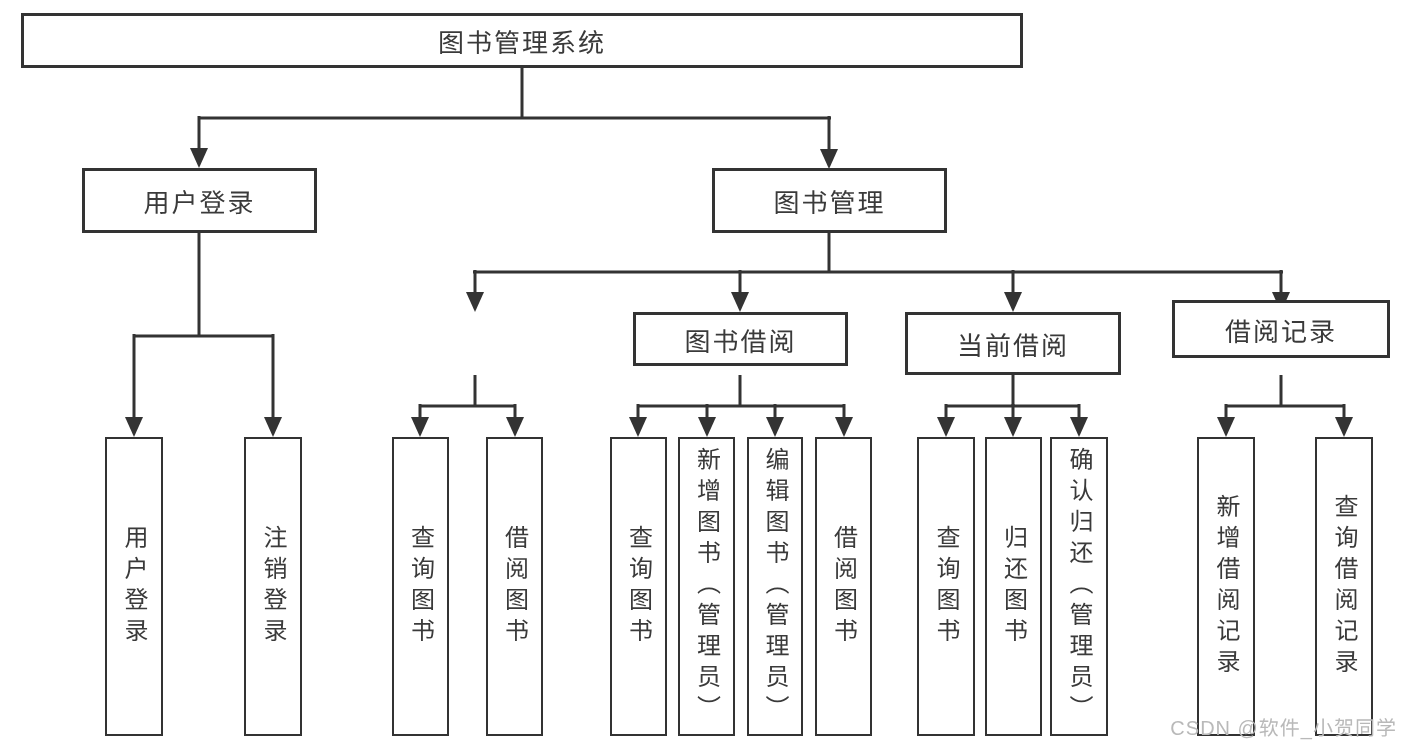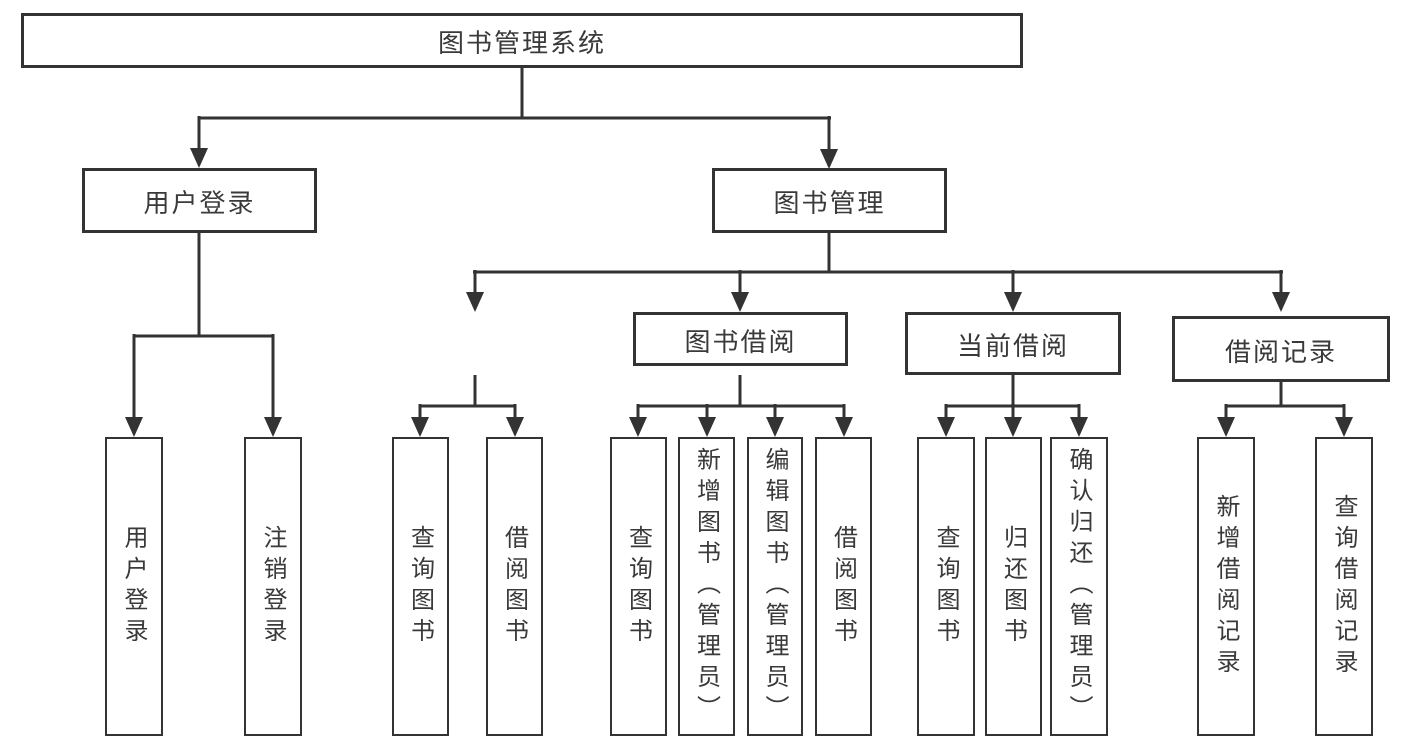--- a/index.html
+++ b/index.html
@@ -131,21 +131,21 @@
   <div class="box" style="left:712px;top:168px;width:235px;height:65px">
     <span>图书管理</span>
   </div>
 
   <div class="box" style="left:633px;top:312px;width:215px;height:54px">
     <span>图书借阅</span>
   </div>
   <div class="box" style="left:905px;top:312px;width:216px;height:63px">
     <span>当前借阅</span>
   </div>
-  <div class="box" style="left:1172px;top:316px;width:218px;height:66px">
+  <div class="box" style="left:1172px;top:300px;width:218px;height:58px">
     <span>借阅记录</span>
   </div>
 
   <div class="box leaf" style="left:105px;top:437px;width:58px;height:299px">
     <span>用户登录</span>
   </div>
   <div class="box leaf" style="left:244px;top:437px;width:58px;height:299px">
     <span>注销登录</span>
   </div>
 
@@ -179,13 +179,14 @@
     <span>确认归还（管理员）</span>
   </div>
 
   <div class="box leaf" style="left:1197px;top:437px;width:58px;height:299px">
     <span>新增借阅记录</span>
   </div>
   <div class="box leaf" style="left:1315px;top:437px;width:58px;height:299px">
     <span>查询借阅记录</span>
   </div>
 
+  <div class="watermark">CSDN @软件_小贺同学</div>
 </div>
 
 </body></html>

